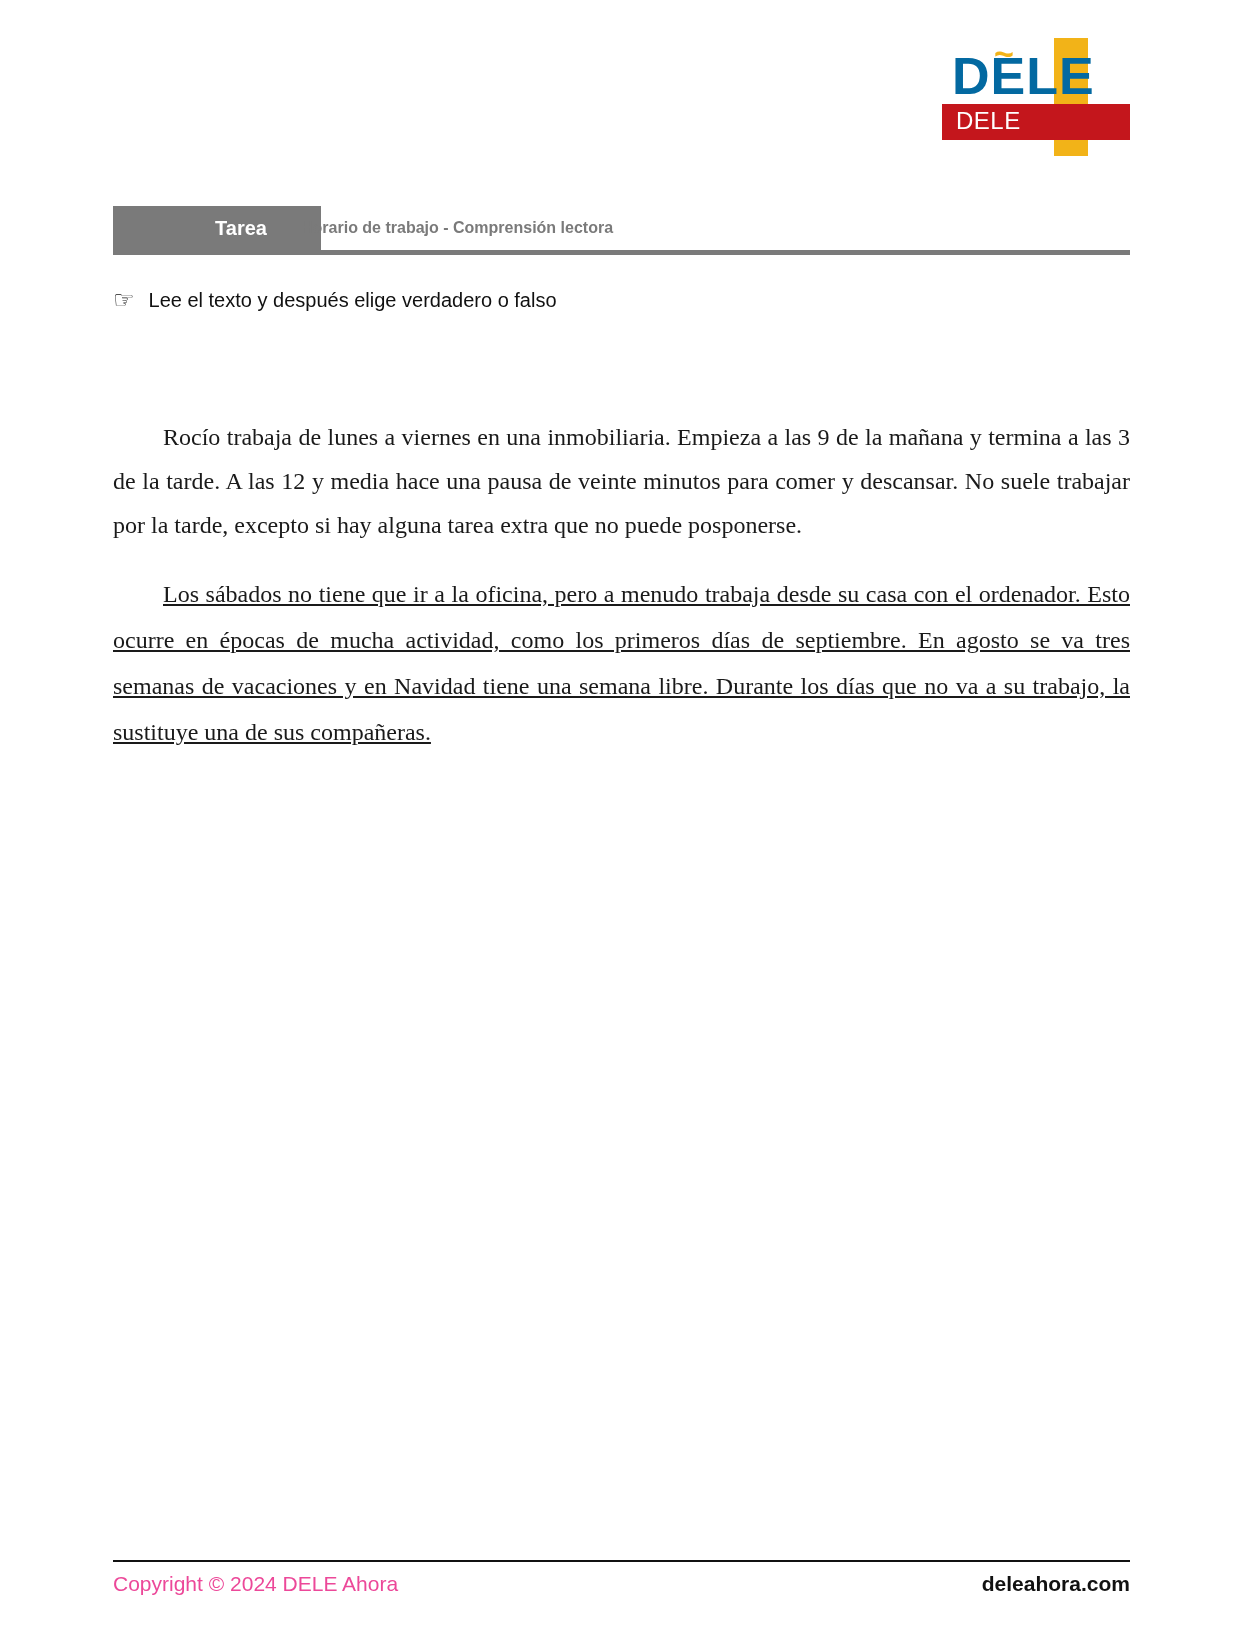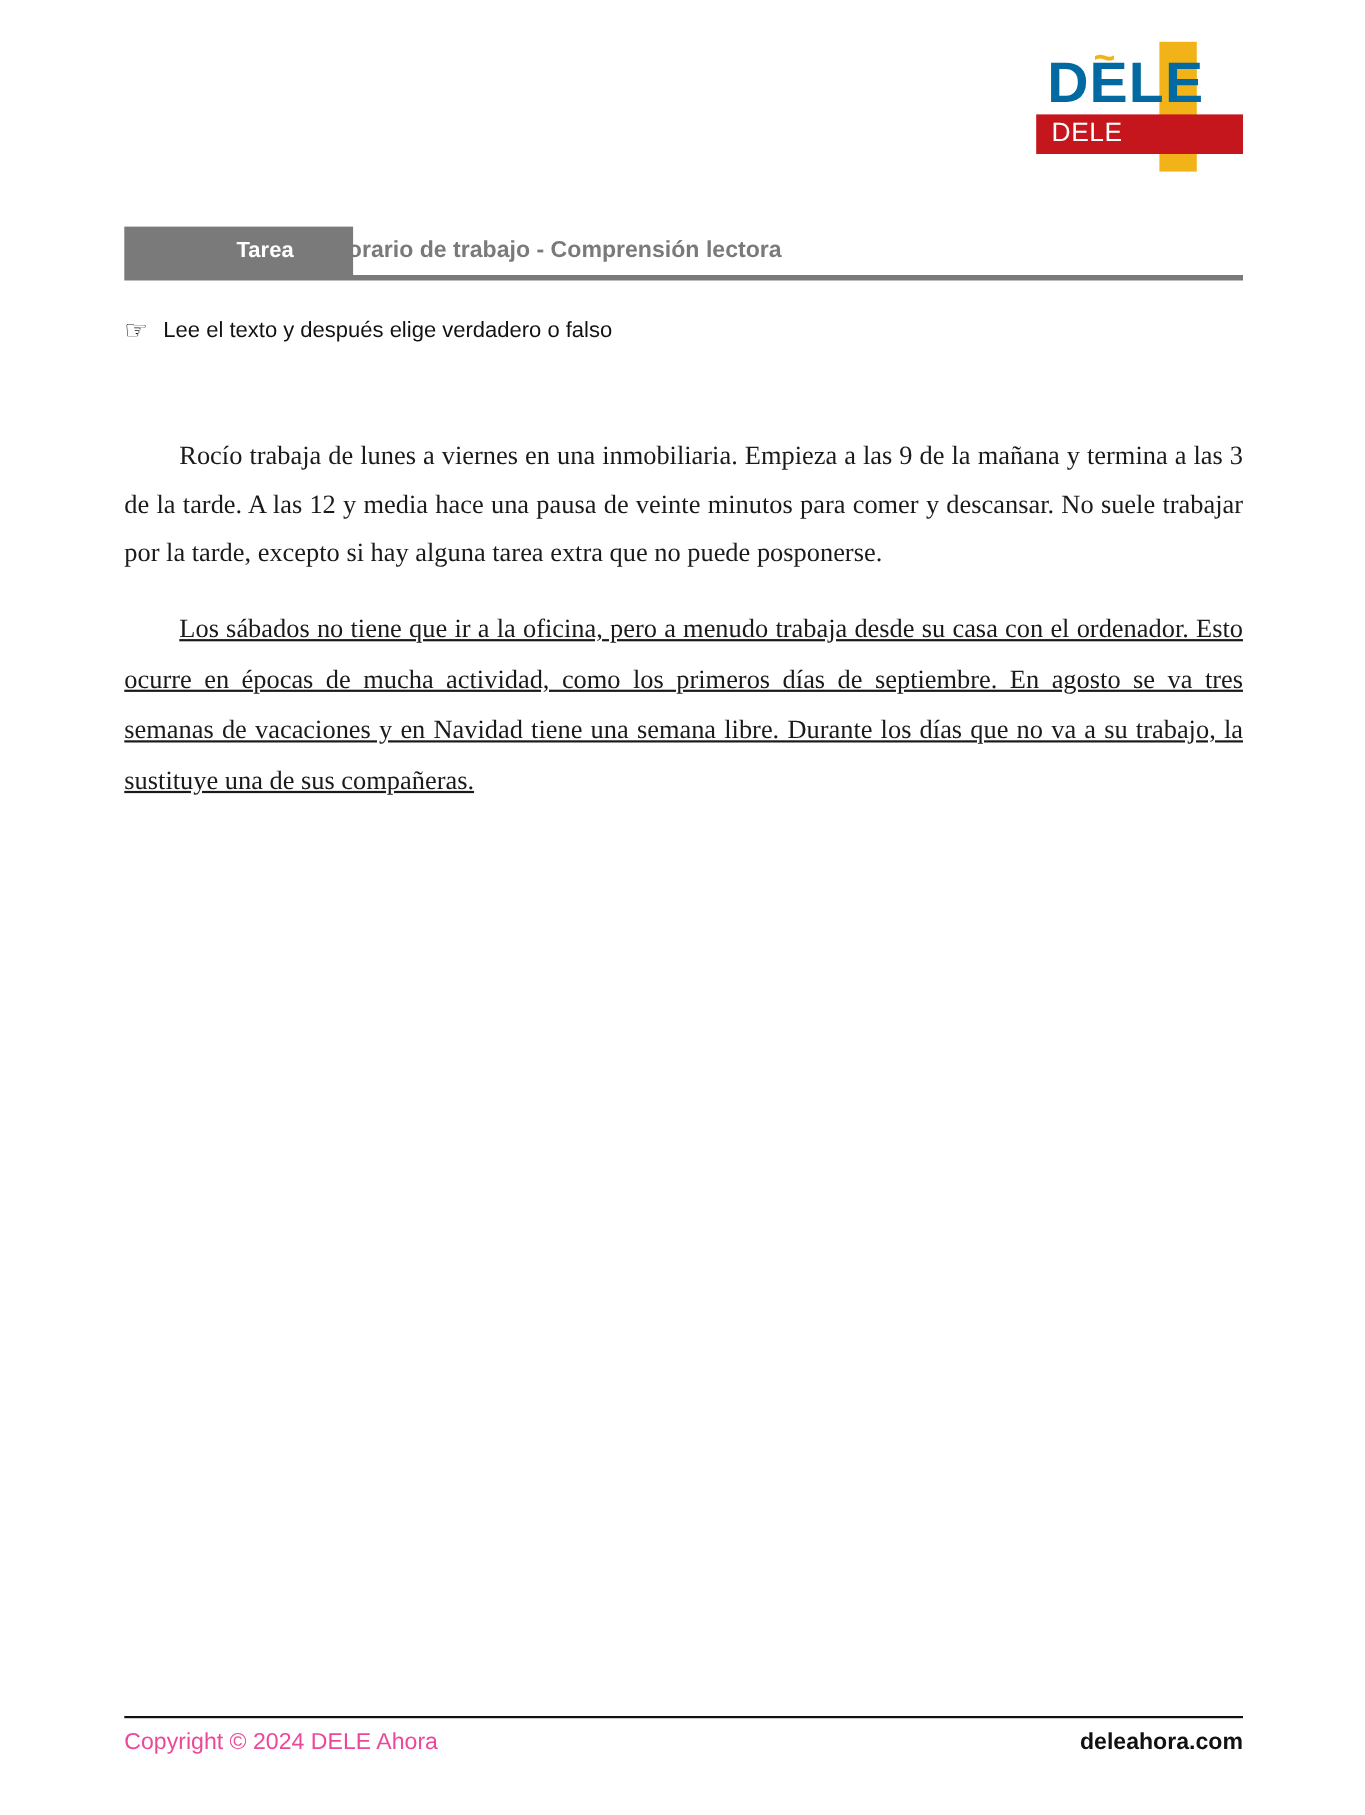--- a/index.html
+++ b/index.html
@@ -7,27 +7,27 @@
 
     .logo { position: absolute; left: 942px; top: 38px; width: 188px; height: 118px; }
     .logo .ybar { position: absolute; left: 112px; top: 0; width: 34px; height: 118px; background: #f2b318; }
     .logo .rband { position: absolute; left: 0; top: 66px; width: 188px; height: 36px; background: #c4161c; }
     .logo .dele { position: absolute; left: 10px; top: 12px; font-family: "Liberation Sans", sans-serif; font-weight: bold; font-size: 52px; color: #0369a1; letter-spacing: 1px; line-height: 1; }
     .logo .tilde { position: absolute; left: 52px; top: -2px; font-family: "Liberation Sans", sans-serif; font-weight: bold; font-size: 34px; color: #f2b318; line-height: 1; }
     .logo .ahora { position: absolute; left: 14px; top: 71px; font-family: "Liberation Sans", sans-serif; font-size: 24px; color: #ffffff; letter-spacing: 0.5px; line-height: 1; }
 
     .task-header { position: absolute; left: 113px; top: 206px; width: 1017px; height: 49px; }
     .task-header .tag { position: absolute; left: 0; top: 0; width: 160px; height: 44px; background: #7a7a7a; color: #ffffff; font-family: "Liberation Sans", sans-serif; font-weight: bold; font-size: 20px; display: flex; align-items: center; justify-content: center; padding-left: 48px; }
-    .task-header .title { position: absolute; left: 188px; top: 0; height: 44px; display: flex; align-items: center; color: #7a7a7a; font-family: "Liberation Sans", sans-serif; font-weight: bold; font-size: 21px; }
+    .task-header .title { position: absolute; left: 188px; top: 0; height: 44px; display: flex; align-items: center; color: #7a7a7a; font-family: "Liberation Sans", sans-serif; font-weight: bold; font-size: 16px; }
     .task-header .rule { position: absolute; left: 0; top: 44px; width: 1017px; height: 5px; background: #7a7a7a; }
 
     .instruction { position: absolute; left: 113px; top: 286px; display: flex; align-items: center; gap: 14px; font-family: "Liberation Sans", sans-serif; font-size: 20px; color: #111111; }
     .instruction .hand { font-family: "DejaVu Sans", sans-serif; font-size: 24px; color: #111111; }
 
-    .body-text { position: absolute; left: 113px; top: 393px; width: 1017px; font-family: "Liberation Serif", serif; font-size: 24px; color: #1a1a1a; text-align: justify; }
+    .body-text { position: absolute; left: 113px; top: 415px; width: 1017px; font-family: "Liberation Serif", serif; font-size: 24px; color: #1a1a1a; text-align: justify; }
     .body-text p { margin: 0 0 24px 0; text-indent: 50px; line-height: 44px; }
     .body-text p.p2 { line-height: 46px; text-decoration: underline; }
 
     .footer-rule { position: absolute; left: 113px; top: 1560px; width: 1017px; height: 2px; background: #111111; }
     .footer-left { position: absolute; left: 113px; top: 1572px; font-family: "Liberation Sans", sans-serif; font-size: 21px; color: #ec4899; }
     .footer-right { position: absolute; right: 111px; top: 1572px; font-family: "Liberation Sans", sans-serif; font-weight: bold; font-size: 21px; color: #111111; }
   </style>
 </head>
 <body>
 

